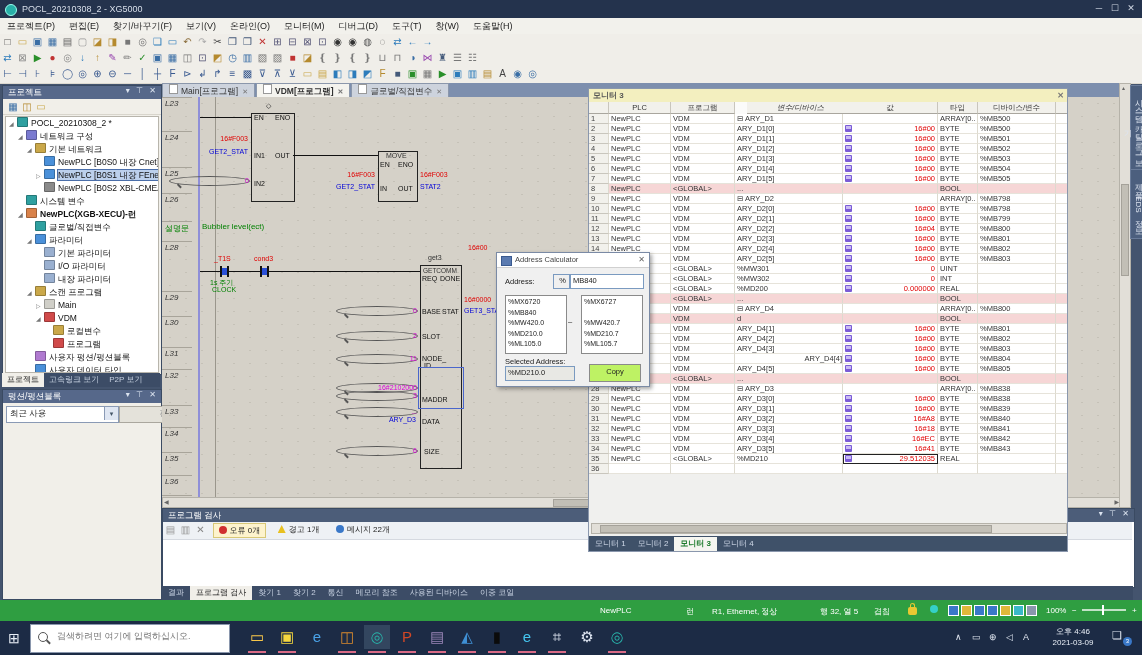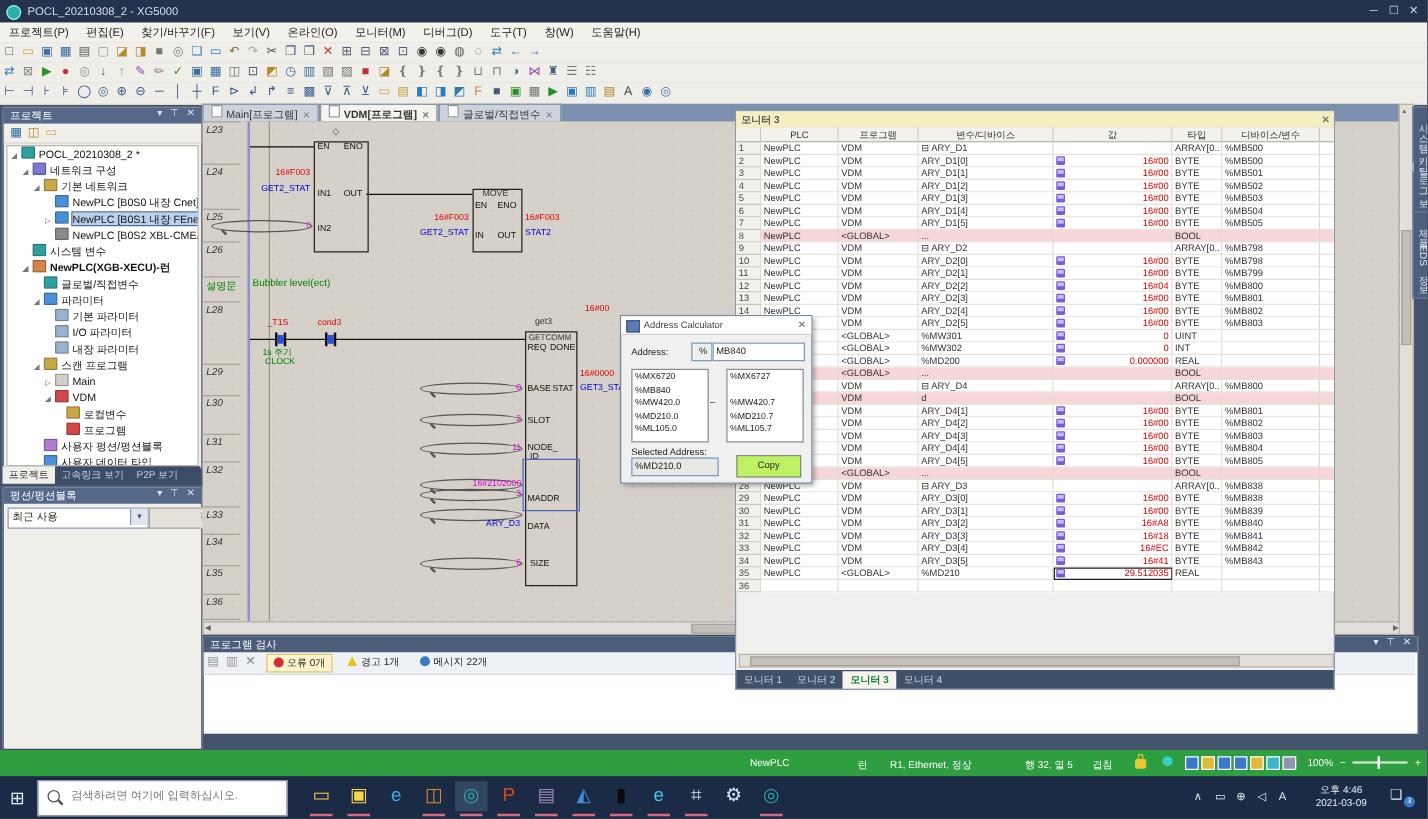--- a/index.html
+++ b/index.html
@@ -291,21 +291,21 @@
 
   <div id="monwin" class="abs">
     <div id="montitle">
       <span>모니터 3</span>
       <span class="x">✕</span>
     </div>
     <div id="mongrid">
         <div class="mhc" style="left: 0px; top: 0px; width: 20px;"></div>
         <div class="mhc" style="left: 20px; top: 0px; width: 62px;">PLC</div>
         <div class="mhc" style="left: 82px; top: 0px; width: 64px;">프로그램</div>
-        <div class="mhc" style="left: 146px; top: 0px; width: 108px;">변수/디바이스</div>
+        <div class="mhc" style="left: 158px; top: 0px; width: 108px; font-style: italic;">변수/디바이스</div>
         <div class="mhc" style="left: 254px; top: 0px; width: 95px;">값</div>
         <div class="mhc" style="left: 349px; top: 0px; width: 40px;">타입</div>
         <div class="mhc" style="left: 389px; top: 0px; width: 78px;">디바이스/변수</div>
         <div class="mhc" style="left: 467px; top: 0px; width: 111px;">설명</div>
         <div class="mc vn" style="left: 0px; top: 12px; width: 20px;">1</div>
         <div class="mc" style="left: 20px; top: 12px; width: 62px;">NewPLC</div>
         <div class="mc" style="left: 82px; top: 12px; width: 64px;">VDM</div>
         <div class="mc" style="left: 146px; top: 12px; width: 108px;">⊟ ARY_D1</div>
         <div class="mc val" style="left: 254px; top: 12px; width: 95px;"><span></span></div>
         <div class="mc" style="left: 349px; top: 12px; width: 40px;">ARRAY[0..</div>
@@ -491,21 +491,21 @@
         <div class="mc" style="left: 20px; top: 242px; width: 62px;">NewPLC</div>
         <div class="mc" style="left: 82px; top: 242px; width: 64px;">VDM</div>
         <div class="mc" style="left: 146px; top: 242px; width: 108px;">ARY_D4[3]</div>
         <div class="mc val" style="left: 254px; top: 242px; width: 95px;"><span class="vico"></span><span>16#00</span></div>
         <div class="mc" style="left: 349px; top: 242px; width: 40px;">BYTE</div>
         <div class="mc" style="left: 389px; top: 242px; width: 78px;">%MB803</div>
         <div class="mc" style="left: 467px; top: 242px; width: 111px;"></div>
         <div class="mc vn" style="left: 0px; top: 252px; width: 20px;">25</div>
         <div class="mc" style="left: 20px; top: 252px; width: 62px;">NewPLC</div>
         <div class="mc" style="left: 82px; top: 252px; width: 64px;">VDM</div>
-        <div class="mc" style="left: 146px; top: 252px; width: 108px;">ARY_D4[4]</div>
+        <div class="mc" style="left: 146px; top: 252px; width: 108px; text-align: right;">ARY_D4[4]</div>
         <div class="mc val" style="left: 254px; top: 252px; width: 95px;"><span class="vico"></span><span>16#00</span></div>
         <div class="mc" style="left: 349px; top: 252px; width: 40px;">BYTE</div>
         <div class="mc" style="left: 389px; top: 252px; width: 78px;">%MB804</div>
         <div class="mc" style="left: 467px; top: 252px; width: 111px;"></div>
         <div class="mc vn" style="left: 0px; top: 262px; width: 20px;">26</div>
         <div class="mc" style="left: 20px; top: 262px; width: 62px;">NewPLC</div>
         <div class="mc" style="left: 82px; top: 262px; width: 64px;">VDM</div>
         <div class="mc" style="left: 146px; top: 262px; width: 108px;">ARY_D4[5]</div>
         <div class="mc val" style="left: 254px; top: 262px; width: 95px;"><span class="vico"></span><span>16#00</span></div>
         <div class="mc" style="left: 349px; top: 262px; width: 40px;">BYTE</div>
@@ -630,20 +630,21 @@
   <div id="checkpanel" class="abs">
     <div class="ptitle" style="background:#4c5d79;">프로그램 검사</div>
     <span class="pctrl">▾ ⊤ ✕</span>
     <div id="checktb">
       <span id="check-tools"><span class="tbi" style="color: rgb(153, 153, 153);">▤</span><span class="tbi" style="color: rgb(153, 153, 153);">▥</span><span class="tbi" style="color: rgb(136, 136, 136);">✕</span></span>
       <span class="chip hl"><span class="cico" style="background:#d03030;"></span><span>오류 0개</span></span>
       <span class="chip"><span class="cico" style="background:#e8c020;border-radius:0;clip-path:polygon(50% 0,100% 100%,0 100%);"></span><span>경고 1개</span></span>
       <span class="chip"><span class="cico" style="background:#3a78c8;"></span><span>메시지 22개</span></span>
     </div>
   </div>
+  <div id="bottomtabs" class="abs"><span class="btab">결과</span><span class="btab on">프로그램 검사</span><span class="btab">찾기 1</span><span class="btab">찾기 2</span><span class="btab">통신</span><span class="btab">메모리 참조</span><span class="btab">사용된 디바이스</span><span class="btab">이중 코일</span></div>
 
   <div id="statusbar" class="abs">
     <span class="sitem" style="left:600px;">NewPLC</span>
     <span class="sitem" style="left:686px;">런</span>
     <span class="sitem" style="left:712px;">R1, Ethernet, 정상</span>
     <span class="sitem" style="left:820px;">행 32, 열 5</span>
     <span class="sitem" style="left:874px;">겹침</span>
     <span class="lockico" style="left:908px;top:7px;"></span>
     <span class="sitem" style="left:930px;top:5px;width:8px;height:8px;border-radius:50%;background:#35d0c8;"></span>
     <span id="swicons"></span>

